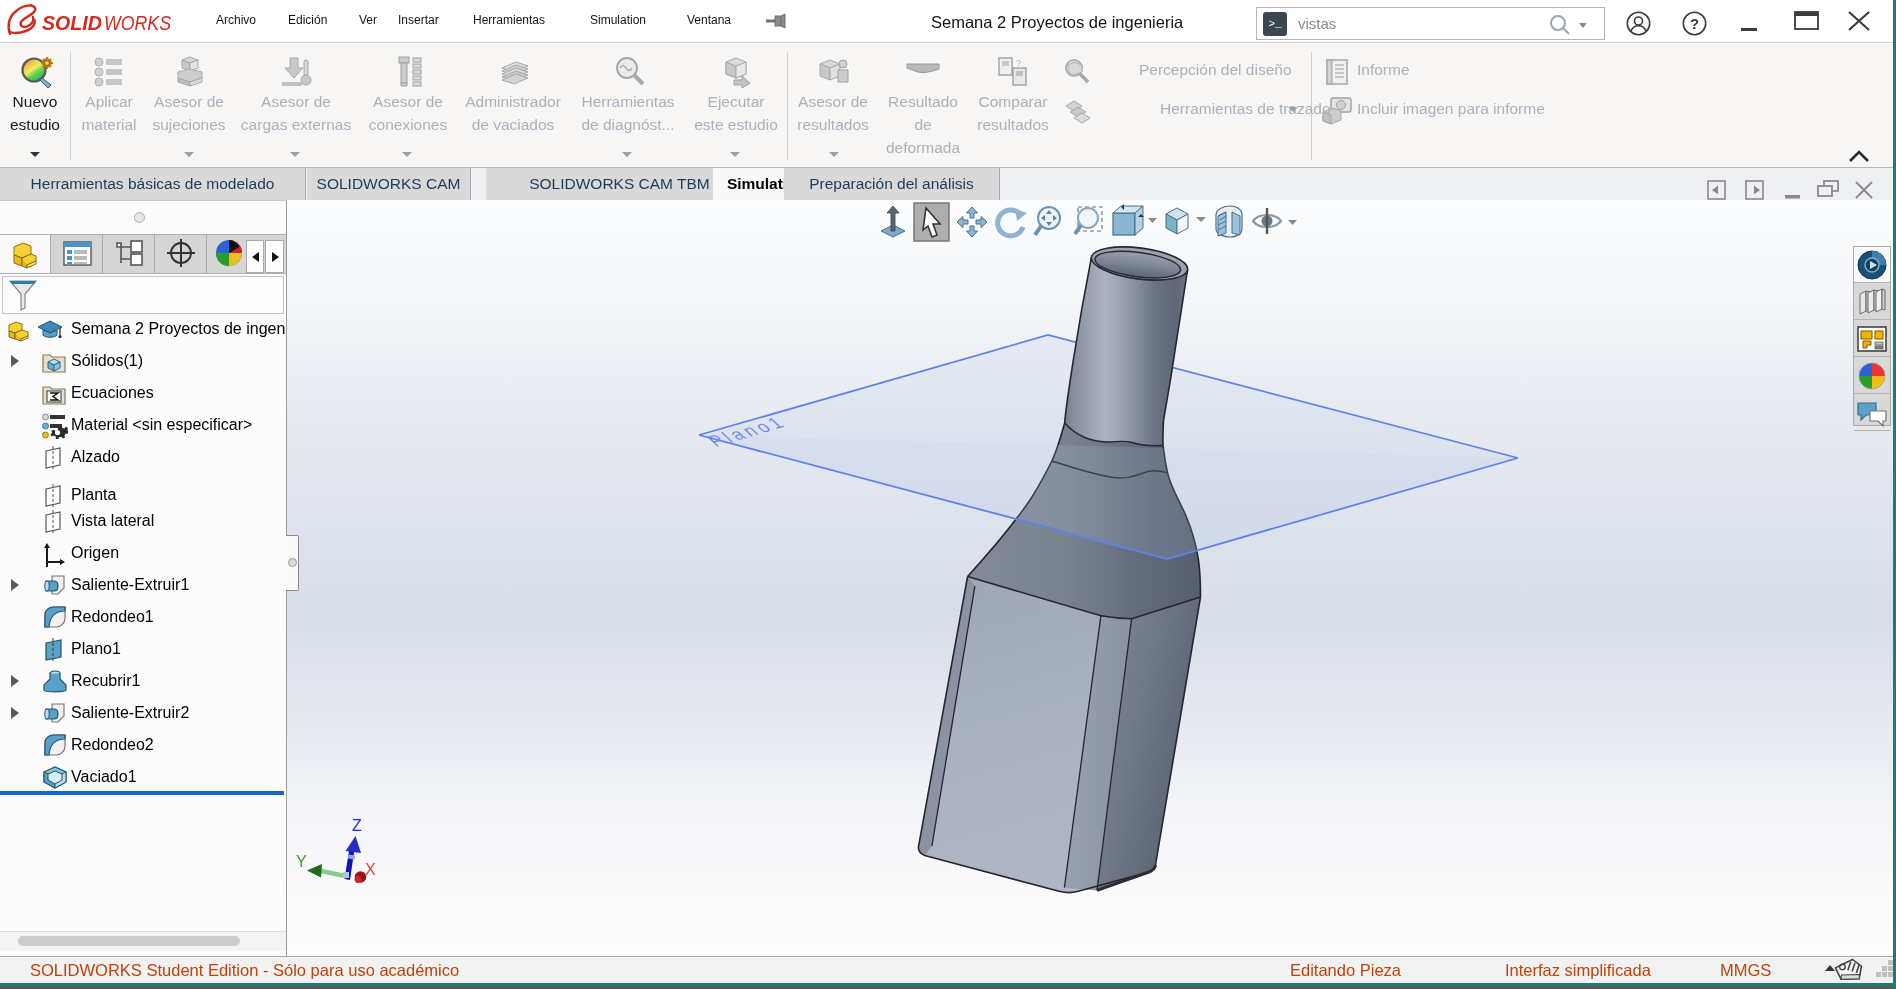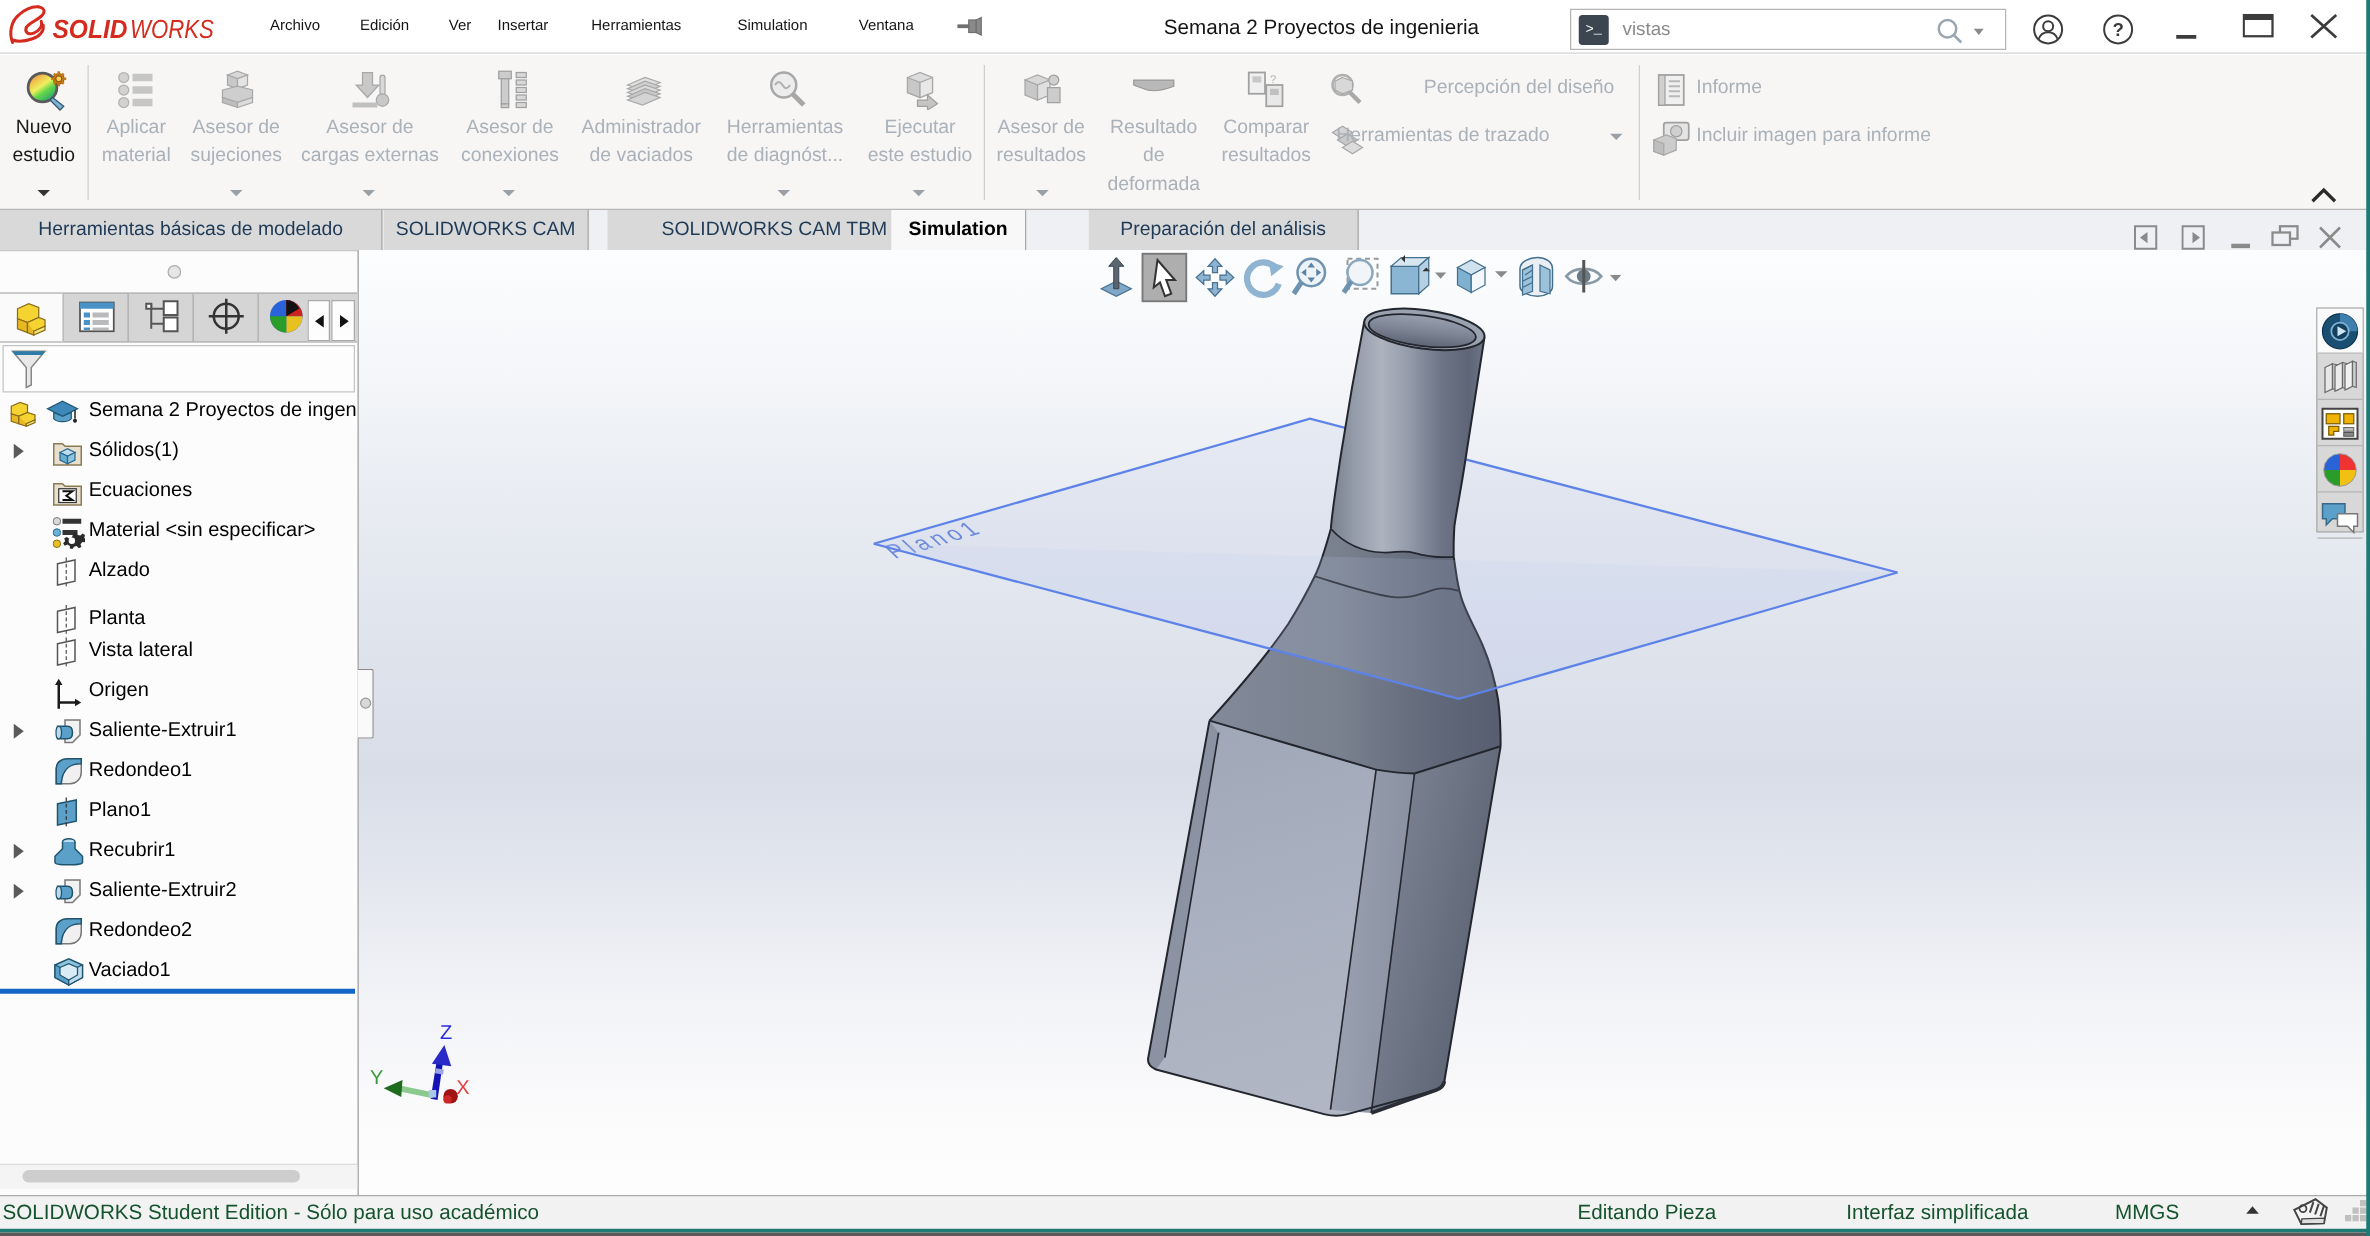--- a/index.html
+++ b/index.html
@@ -48,21 +48,21 @@
 #viewport { left:287px; top:200px; width:1606px; height:756px;
   background:linear-gradient(180deg,#fcfdfe 0%, #f4f6f9 13%, #e9ecf2 26%, #e0e4ed 40%, #d8dde8 55%, #e3e6ee 66%, #f2f3f7 79%, #fbfbfc 92%, #fdfdfe 100%); }
 
 
 #taskpane { position:absolute; left:1566px; top:46px; width:38px; height:180px; background:#d8d8d8; border:1px solid #a9a9a9; }
 .tpbtn { position:absolute; left:0; width:36px; height:36px; border-bottom:1px solid #b4b4b4; }
 .tpbtn.active { background:#fafafa; }
 
 
 #statusbar { left:0; top:956px; width:1896px; height:27px; background:#f2f2f2; border-top:1px solid #aaaaaa; }
-#statusbar div { position:absolute; top:4px; font-size:16.5px; color:#14532d; }
+#statusbar div { position:absolute; top:4px; font-size:16.5px; color:#c2410c;margin-left:28px; }
 #tealbottom { left:0; top:983px; width:1896px; height:3px; background:#1d7a74; }
 #graybottom { left:0; top:986px; width:1896px; height:3px; background:#5a5a5a; }
 #tealright { left:1893px; top:0; width:3px; height:989px; background:#1d7a74; }
 </style>
 </head>
 <body>
 <div id="app">
 
   <div id="titlebar" class="abs">
     <svg class="abs" style="left:6px;top:3px" width="175" height="36" viewBox="0 0 175 36">
@@ -287,35 +287,35 @@
         <div class="lbl">Asesor de<br>resultados</div>
       </div>
     <div class="rdrop" style="left:829px;top:108px"></div>
     <div class="rbtn" style="left:882px;width:82px">
         <div class="lbl">Resultado<br>de<br>deformada</div>
       </div>
     <div class="rbtn" style="left:968px;width:90px">
         <div class="lbl">Comparar<br>resultados</div>
       </div>
     <div class="rline" style="left:1139px;top:17px">Percepción del diseño</div>
-    <div class="rline" style="left:1069px;top:56px">Herramientas de trazado</div>
+    <div class="rline" style="left:1160px;top:56px">Herramientas de trazado</div>
     <div class="rdrop" style="left:1288px;top:63px"></div>
     <div class="rline" style="left:1357px;top:17px">Informe</div>
     <div class="rline" style="left:1357px;top:56px">Incluir imagen para informe</div>
     <svg class="abs" style="left:1848px;top:105px" width="22" height="14" viewBox="0 0 22 14">
       <path d="M2 12 L11 3 L20 12" fill="none" stroke="#2a2a2a" stroke-width="2.6"></path>
     </svg>
   </div>
 
   <div id="tabrow" class="abs">
     <div class="tab" style="left:0;width:306px">Herramientas básicas de modelado</div>
     <div class="tab" style="left:307px;width:164px">SOLIDWORKS CAM</div>
     <div class="tab" style="left:486px;width:268px">SOLIDWORKS CAM TBM</div>
     <div class="tab active" style="left:713px;width:108px">Simulation</div>
-    <div class="tab" style="left:871px;width:216px">Preparación del análisis</div>
+    <div class="tab" style="left:784px;width:216px">Preparación del análisis</div>
 
     <svg class="abs" style="left:1707px;top:12px" width="20" height="20" viewBox="0 0 20 20">
       <rect x="1" y="1" width="17" height="18" fill="none" stroke="#8a8a8a" stroke-width="1.6"></rect>
       <path d="M11 5.5 L11 14.5 L5 10 Z" fill="#8a8a8a"></path>
     </svg>
     <svg class="abs" style="left:1745px;top:12px" width="20" height="20" viewBox="0 0 20 20">
       <rect x="1" y="1" width="17" height="18" fill="none" stroke="#8a8a8a" stroke-width="1.6"></rect>
       <path d="M9 5.5 L9 14.5 L15 10 Z" fill="#8a8a8a"></path>
     </svg>
     <svg class="abs" style="left:1783px;top:12px" width="20" height="20" viewBox="0 0 20 20">

